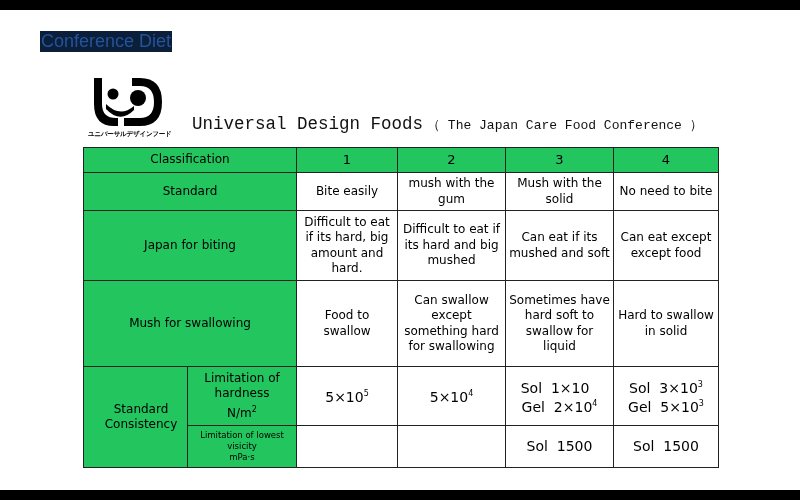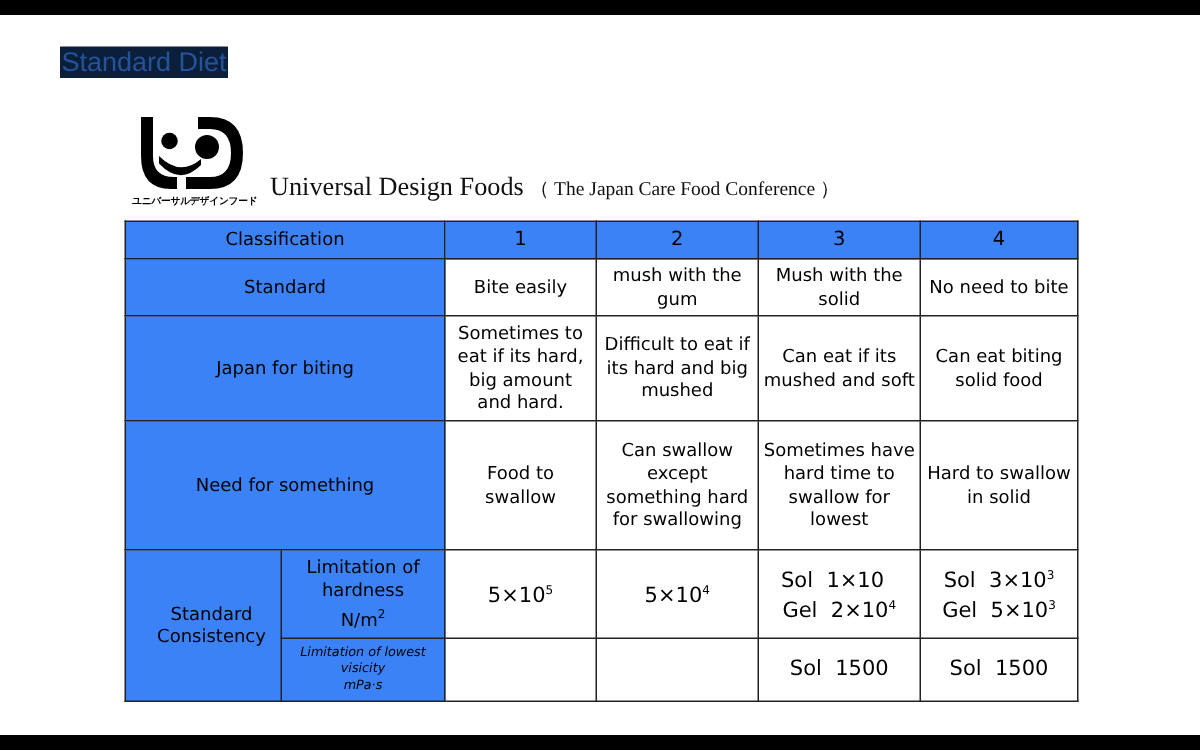--- a/index.html
+++ b/index.html
@@ -8,42 +8,42 @@
     .bar-top { position:absolute; left:0; top:0; width:800px; height:10px; background:#000; }
     .bar-bottom { position:absolute; left:0; top:490px; width:800px; height:10px; background:#000; }
     .slide-title { position:absolute; left:40px; top:31px; height:21px; line-height:21px;
                    font-size:18px; color:#17365d; font-family:"Liberation Sans", sans-serif;
                    background:#0b1e3a; color:#1f4e8c; padding:0 1px; letter-spacing:0px; }
     .slide-title span { color:#24539a; }
     .logo { position:absolute; left:88px; top:74px; width:78px; height:70px; }
     .logo svg { display:block; }
     .logo-caption { position:absolute; left:0; top:56px; width:78px; font-size:6.5px; 
                     letter-spacing:-0.2px; color:#000; font-weight:bold; white-space:nowrap; }
-    .heading { position:absolute; left:180px; top:114px; font-family:Liberation Serif, serif;
+    .heading { position:absolute; left:192px; top:114px; font-family:Liberation Mono, monospace;
                color:#111; white-space:nowrap; }
     .heading .main { font-size:17.5px; }
     .heading .sub { font-size:13px; margin-left:4px; }
 
     table.ud { position:absolute; left:83px; top:147px; border-collapse:collapse;
                font-family:"DejaVu Sans", sans-serif; font-size:12px; color:#000; }
     table.ud td { border:1.5px solid #222; text-align:center; vertical-align:middle; padding:0 3px;
                   line-height:15.5px; }
-    td.hd { background:#3b82f6; }
+    td.hd { background:#22c55e; }
     td.num { font-size:13px; }
     .big { font-size:14px; }
-    .tiny { font-size:8.5px; line-height:11px !important;font-style:italic; }
+    .tiny { font-size:8.5px; line-height:11px !important; }
     sup { font-size:8px; }
     .left-txt { text-align:center; padding-left:14px !important; }
   </style>
 </head>
 <body>
 
 <div class="bar-top"></div>
 
-<div class="slide-title"><span>Standard Diet</span></div>
+<div class="slide-title"><span>Conference Diet</span></div>
 
 <div class="logo">
   <svg width="78" height="56" viewBox="0 0 78 56">
 
     <path d="M6 4 L14 4 L14 30 Q14 44 28 44 L30 44 L30 52 L26 52 Q6 52 6 30 Z" fill="#000"></path>
 
     <path d="M44 4 L52 4 Q74 4 74 28 Q74 52 52 52 L36 52 L36 44 L52 44 Q66 44 66 28 Q66 12 52 12 L44 12 Z" fill="#000"></path>
 
     <circle cx="25" cy="20" r="5.5" fill="#000"></circle>
     <circle cx="50" cy="24" r="8" fill="#000"></circle>
@@ -76,30 +76,30 @@
   </tr>
   <tr style="height:38px">
     <td class="hd" colspan="2">Standard</td>
     <td>Bite easily</td>
     <td>mush with the gum</td>
     <td>Mush with the solid</td>
     <td>No need to bite</td>
   </tr>
   <tr style="height:70px">
     <td class="hd" colspan="2">Japan for biting</td>
-    <td>Sometimes to eat if its hard, big amount and hard.</td>
+    <td>Difficult to eat if its hard, big amount and hard.</td>
     <td>Difficult to eat if its hard and big mushed</td>
     <td>Can eat if its mushed and soft</td>
-    <td>Can eat biting solid food</td>
+    <td>Can eat except except food</td>
   </tr>
   <tr style="height:86px">
-    <td class="hd" colspan="2">Need for something</td>
+    <td class="hd" colspan="2">Mush for swallowing</td>
     <td>Food to swallow</td>
     <td>Can swallow except something hard for swallowing</td>
-    <td>Sometimes have hard time to swallow for lowest</td>
+    <td>Sometimes have hard soft to swallow for liquid</td>
     <td>Hard to swallow in solid</td>
   </tr>
   <tr style="height:59px">
     <td class="hd left-txt" rowspan="2">Standard Consistency</td>
     <td class="hd">
       <span>Limitation of hardness</span><br>
       <span><span>N/m</span><sup>2</sup></span>
     </td>
     <td class="big"><span>5×10</span><sup>5</sup></td>
     <td class="big"><span>5×10</span><sup>4</sup></td>

